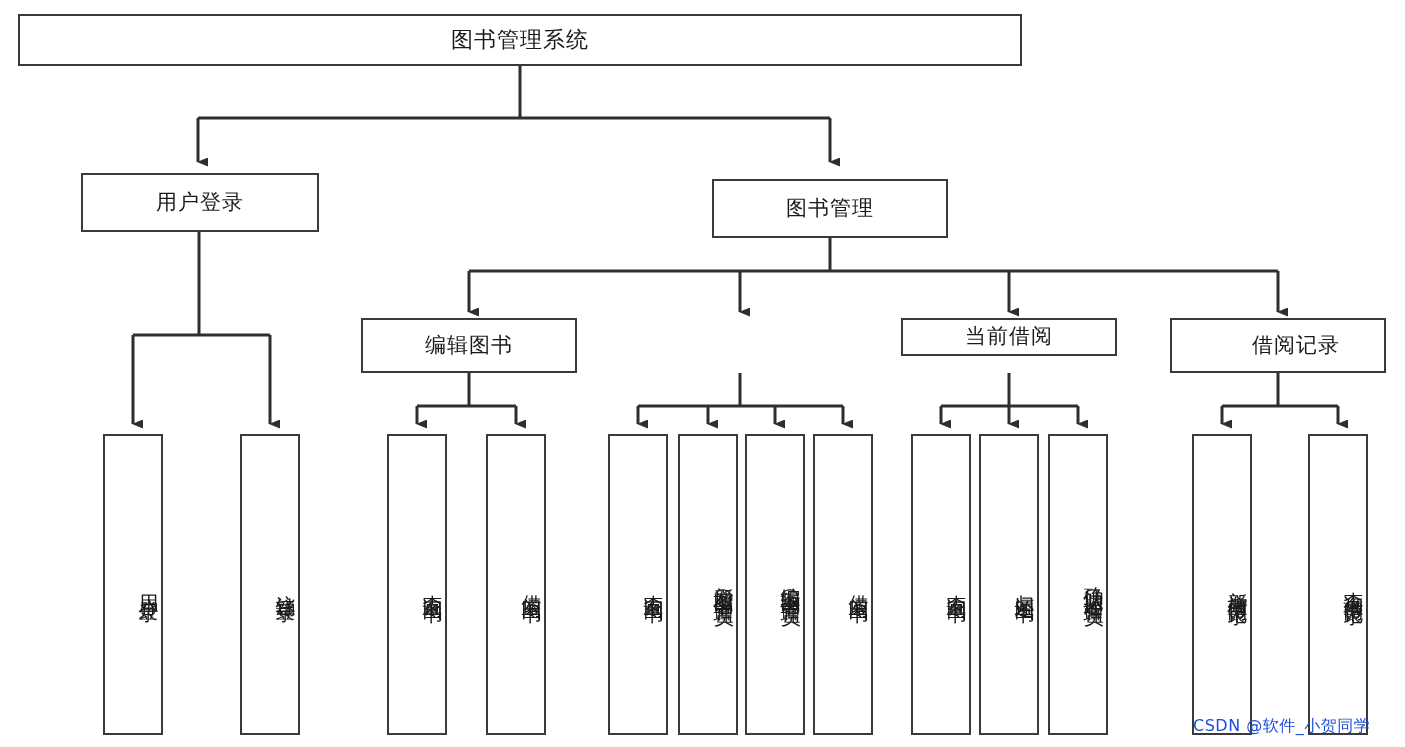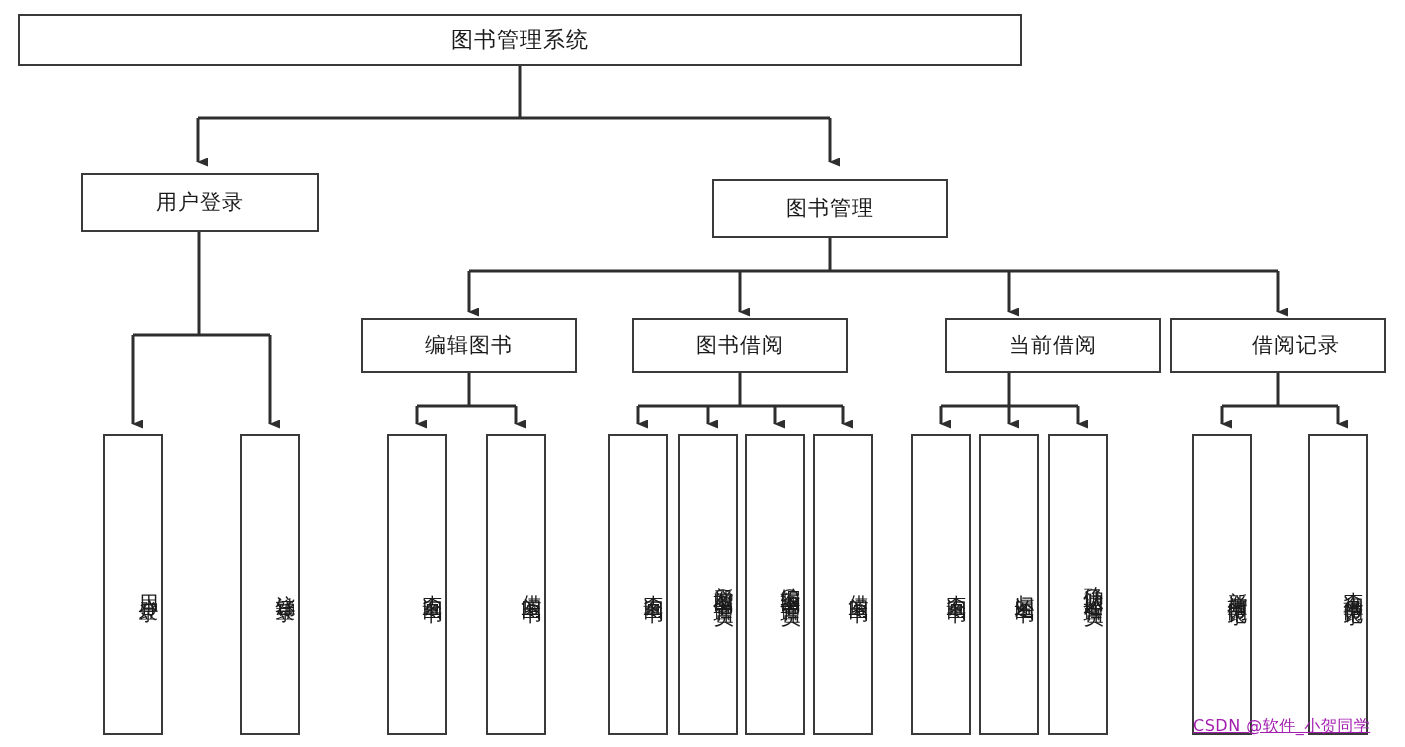--- a/index.html
+++ b/index.html
@@ -55,25 +55,24 @@
     align-items: flex-start;
     justify-content: center;
   }
   .node.vertical > span {
     display: block;
     text-align: start;
   }
   .watermark {
     position: absolute;
     font-size: 16px;
-    color: #a21caf;
+    color: #1d4ed8;
     letter-spacing: 0.5px;
     white-space: nowrap;
     user-select: none;
-    text-decoration: underline;
   }
 </style>
 </head>
 <body>
 
 <div id="diagram">
 
   <svg class="connectors" viewBox="0 0 1405 747" xmlns="http://www.w3.org/2000/svg">
     <defs>
       <marker id="arrowhead" markerWidth="9" markerHeight="11" refX="4.5" refY="10" orient="auto" markerUnits="userSpaceOnUse">
@@ -131,24 +130,21 @@
   <div class="node horizontal" style="left:81px; top:173px; width:238px; height:59px;">
     <span>用户登录</span>
   </div>
   <div class="node horizontal" style="left:712px; top:179px; width:236px; height:59px;">
     <span>图书管理</span>
   </div>
 
   <div class="node horizontal" style="left:361px; top:318px; width:216px; height:55px;">
     <span>编辑图书</span>
   </div>
-  <div class="node horizontal" style="left:632px; top:318px; width:216px; height:55px;">
-    <span>图书借阅</span>
-  </div>
-  <div class="node horizontal" style="left:901px; top:318px; width:216px; height:55px;margin-left:44px;">
+  <div class="node horizontal" style="left:901px; top:318px; width:216px; height:38px;">
     <span>当前借阅</span>
   </div>
   <div class="node horizontal" style="left:1170px; top:318px; width:216px; height:55px;padding-left:36px;">
     <span>借阅记录</span>
   </div>
 
   <div class="node vertical" style="left:103px; top:434px; width:60px; height:301px;">
     <span>用户登录</span>
   </div>
   <div class="node vertical" style="left:240px; top:434px; width:60px; height:301px;">

